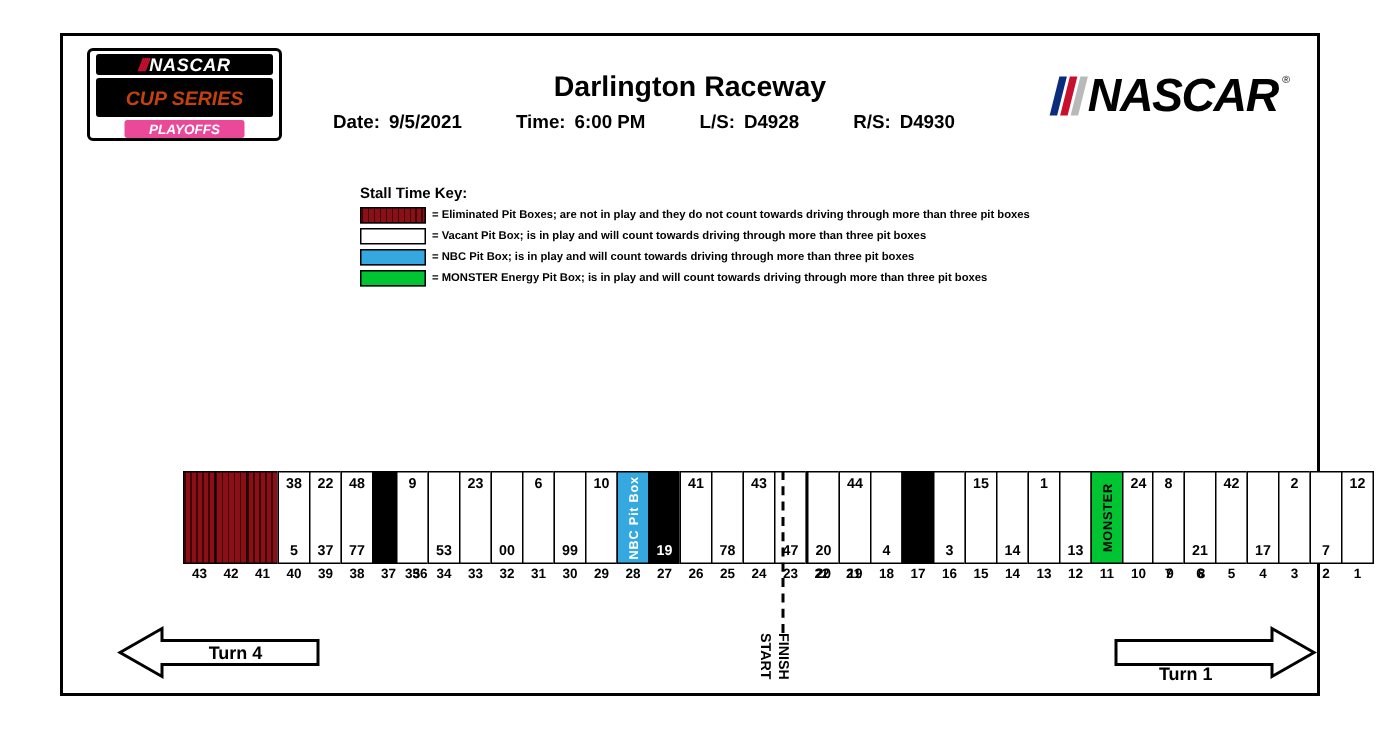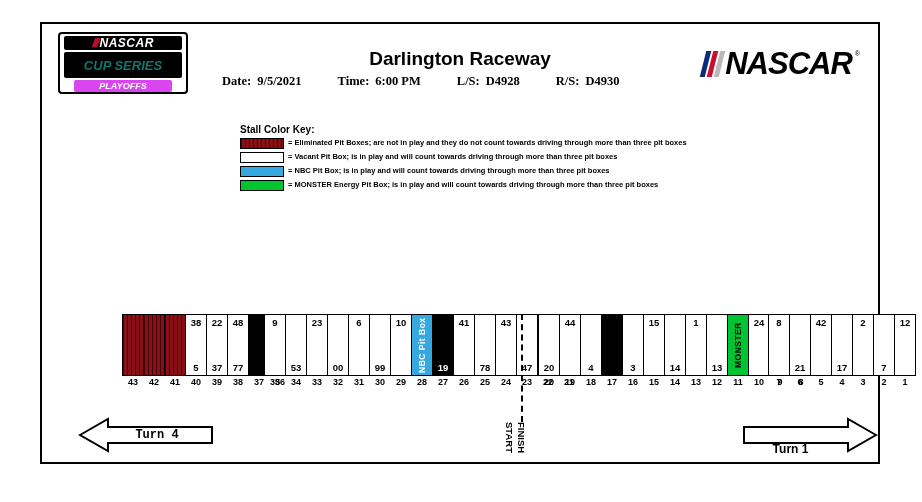--- a/index.html
+++ b/index.html
@@ -63,34 +63,34 @@
     font-weight: bold;
     font-style: italic;
     font-size: 12px;
     margin-right: 2px;
     letter-spacing: -2px;
   }
   .logo-bar2 {
     width: 118px;
     height: 31px;
     background: #000;
-    color: #0f766e;
+    color: #c2410c;
     display: flex;
     align-items: center;
     justify-content: center;
     font-style: italic;
     font-weight: bold;
     font-size: 13px;
     border-radius: 2px;
     margin-bottom: 2px;
   }
   .logo-bar3 {
-    width: 98px;
+    width: 80px;
     height: 14px;
-    background: #d946ef;
+    background: #ec4899;
     color: #fff;
     display: flex;
     align-items: center;
     justify-content: center;
     font-style: italic;
     font-weight: bold;
     font-size: 9px;
     border-radius: 2px;
   }
 
@@ -137,21 +137,20 @@
 
   .meta-row {
     position: absolute;
     left: 180px;
     top: 50px;
     font-size: 12.5px;
     font-weight: bold;
     color: #000;
     display: flex;
     align-items: center;
-    font-family: Liberation Serif, serif;
   }
   .meta-row .lbl { margin-right: 6px; }
   .meta-row .val { margin-right: 36px; }
 
   
   .key-block {
     position: absolute;
     left: 198px;
     top: 100px;
     font-size: 8.5px;
@@ -340,21 +339,21 @@
     <span class="val">9/5/2021</span>
     <span class="lbl">Time:</span>
     <span class="val">6:00 PM</span>
     <span class="lbl">L/S:</span>
     <span class="val">D4928</span>
     <span class="lbl">R/S:</span>
     <span class="val">D4930</span>
   </div>
 
   <div class="key-block">
-    <div class="key-title">Stall Color Key:</div>
+    <div class="key-title">Stall Time Key:</div>
     <div class="key-row">
       <div class="key-swatch sw-elim"></div>
       <div class="key-text">= Eliminated Pit Boxes; are not in play and they do not count towards driving through more than three pit boxes</div>
     </div>
     <div class="key-row">
       <div class="key-swatch sw-vacant"></div>
       <div class="key-text">= Vacant Pit Box; is in play and will count towards driving through more than three pit boxes</div>
     </div>
     <div class="key-row">
       <div class="key-swatch sw-nbc"></div>
@@ -562,21 +561,21 @@
   <div id="sf-line"></div>
   <div id="sf-labels">
     <span>START</span>
     <span>FINISH</span>
   </div>
 
   <div class="turn-arrow turn-left">
     <svg class="arrow-svg" width="136" height="36" viewBox="0 0 136 36">
       <polygon points="2,18 30,2 30,10 134,10 134,26 30,26 30,34" fill="#ffffff" stroke="#000000" stroke-width="2"></polygon>
     </svg>
-    <div class="turn-label" style="padding-left:22px;font-family:Liberation Mono, monospace;">Turn 4</div>
+    <div class="turn-label" style="padding-left:22px;">Turn 4</div>
   </div>
   <div class="turn-arrow turn-right">
     <svg class="arrow-svg" width="136" height="36" viewBox="0 0 136 36">
       <polygon points="134,18 106,2 106,10 2,10 2,26 106,26 106,34" fill="#ffffff" stroke="#000000" stroke-width="2"></polygon>
     </svg>
     <div class="turn-label" style="padding-right:39px;margin-top:28px;">Turn 1</div>
   </div>
 
 </div>
 

